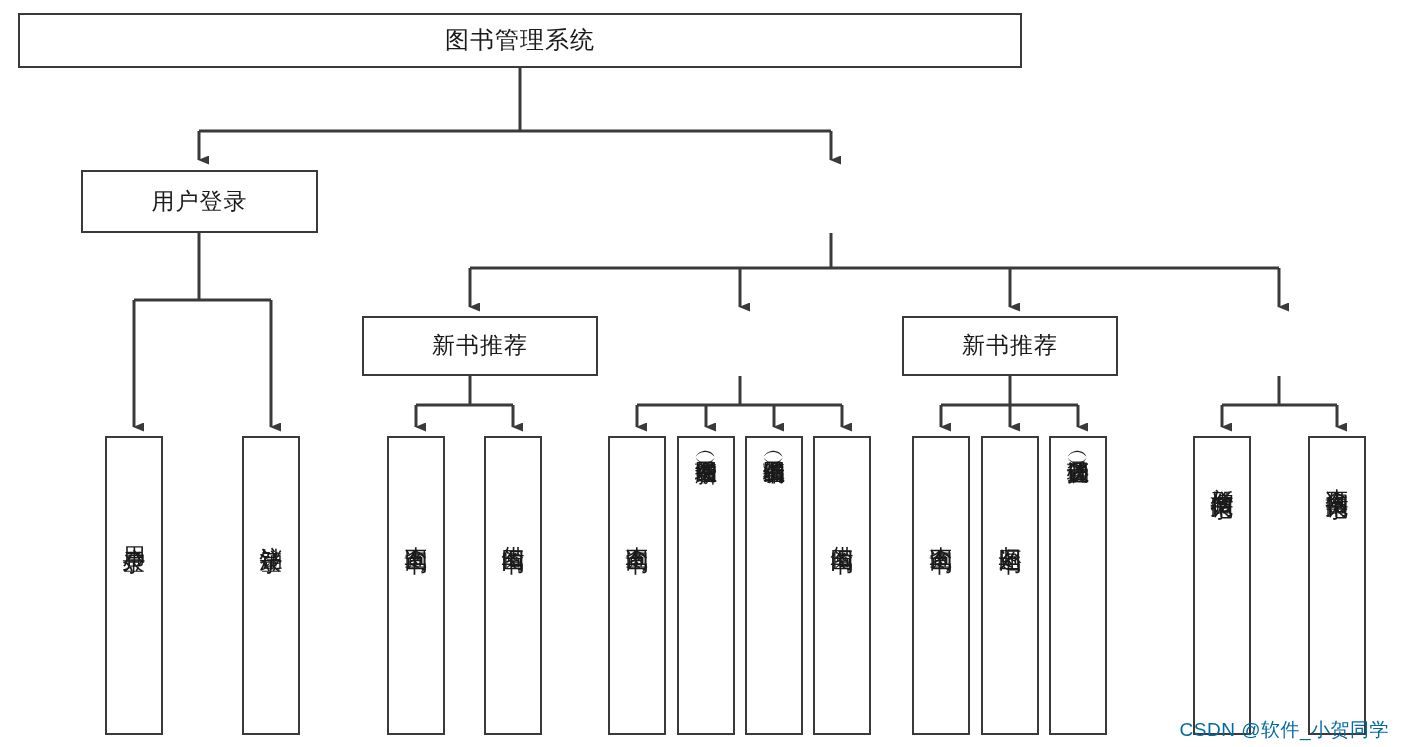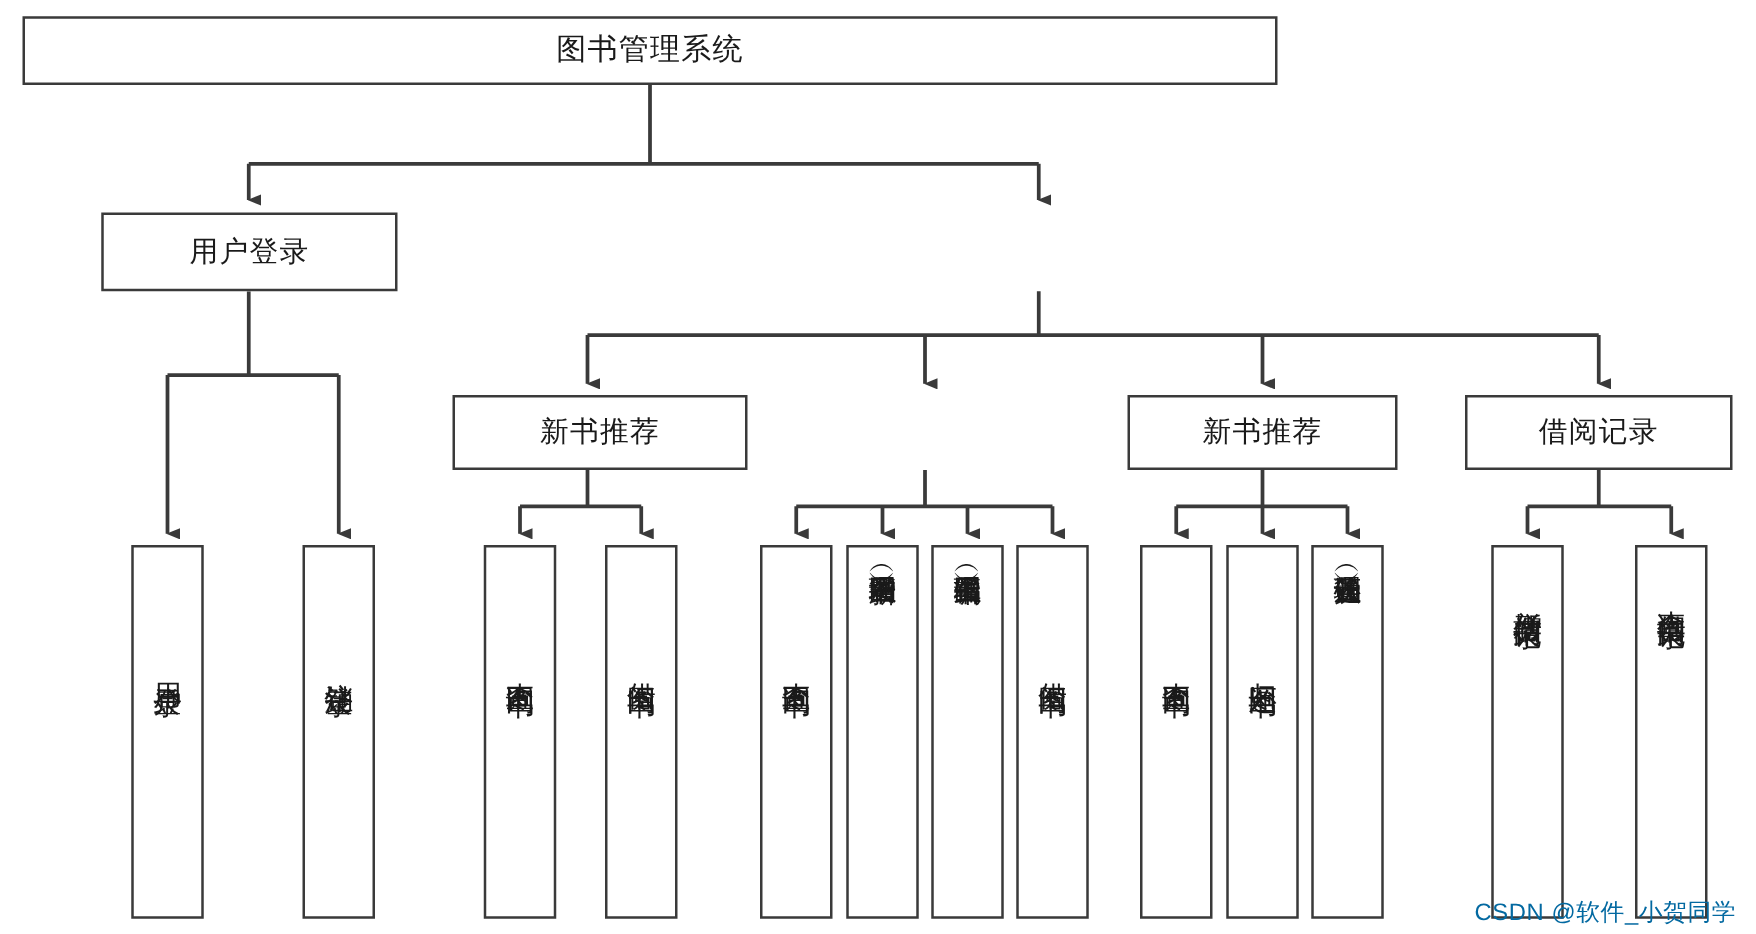--- a/index.html
+++ b/index.html
@@ -147,23 +147,20 @@
   <div class="node horiz" style="left:81px; top:170px; width:237px; height:63px;">
     <span class="node-label">用户登录</span>
   </div>
 
   <div class="node horiz" style="left:362px; top:316px; width:236px; height:60px;">
     <span class="node-label">新书推荐</span>
   </div>
   <div class="node horiz" style="left:902px; top:316px; width:216px; height:60px;">
     <span class="node-label">新书推荐</span>
   </div>
-  <div class="node horiz" style="left:1172px; top:316px; width:214px; height:60px;">
-    <span class="node-label">借阅记录</span>
-  </div>
 
   <div class="node vert mid2" style="left:105px; top:436px; width:58px; height:299px;">
     <span class="node-label">用户登录</span>
   </div>
   <div class="node vert mid2" style="left:242px; top:436px; width:58px; height:299px;">
     <span class="node-label">注销登录</span>
   </div>
 
   <div class="node vert mid2" style="left:387px; top:436px; width:58px; height:299px;">
     <span class="node-label">查询图书</span>

